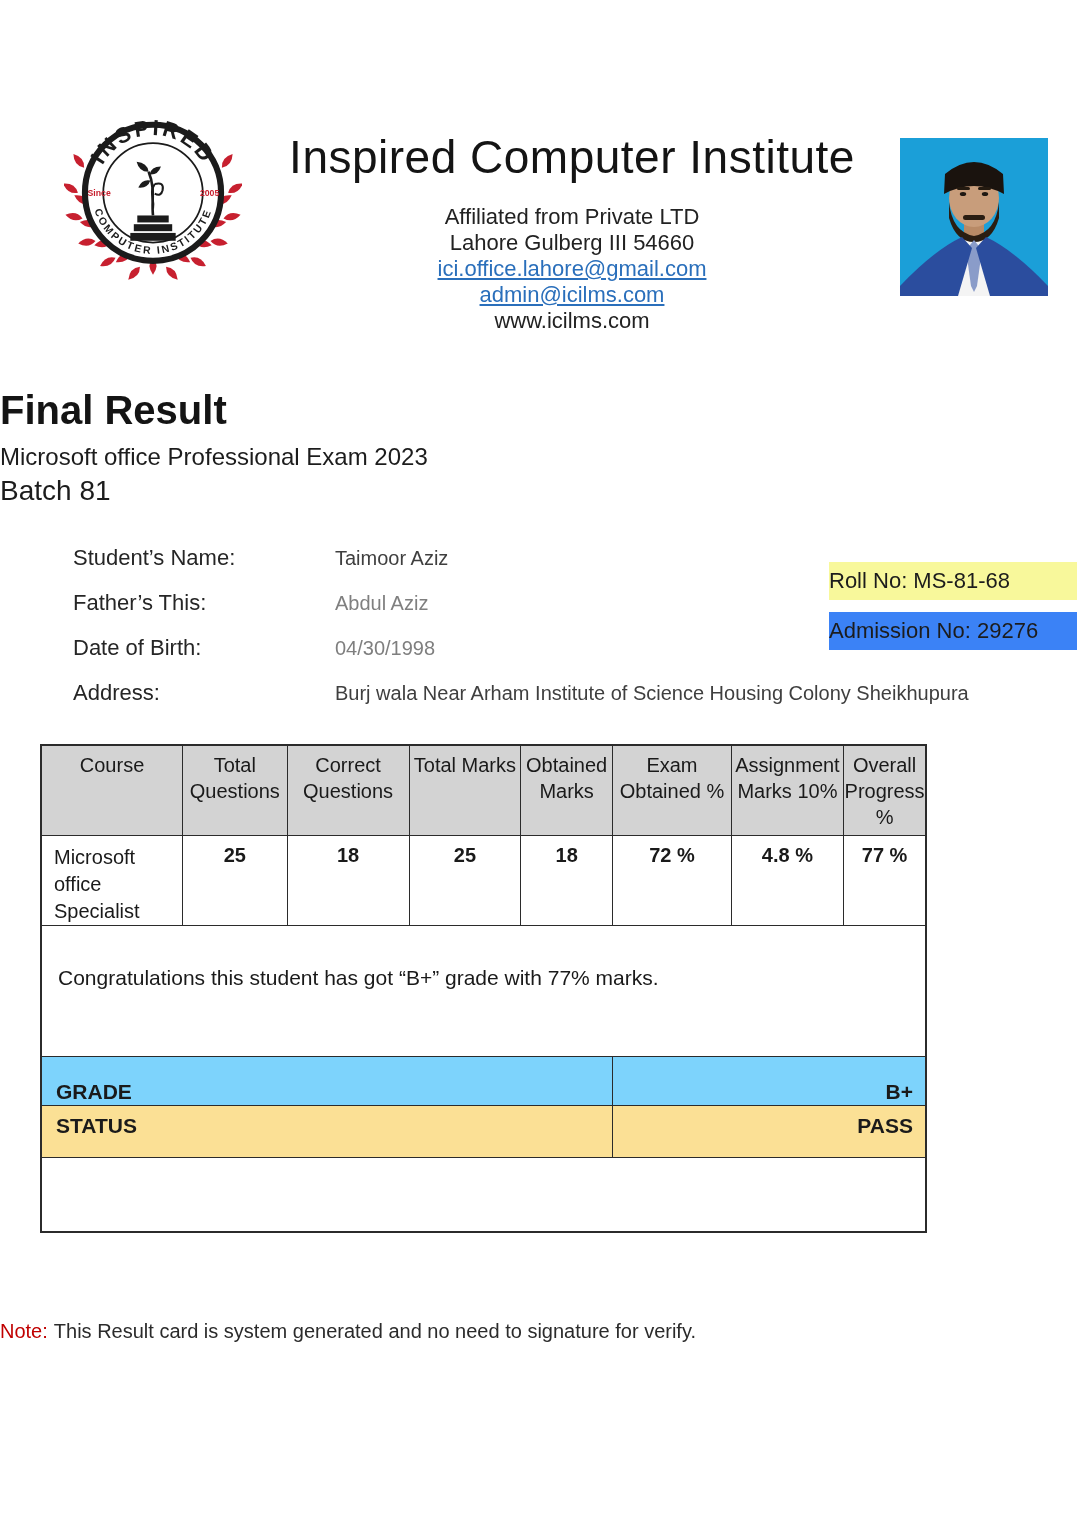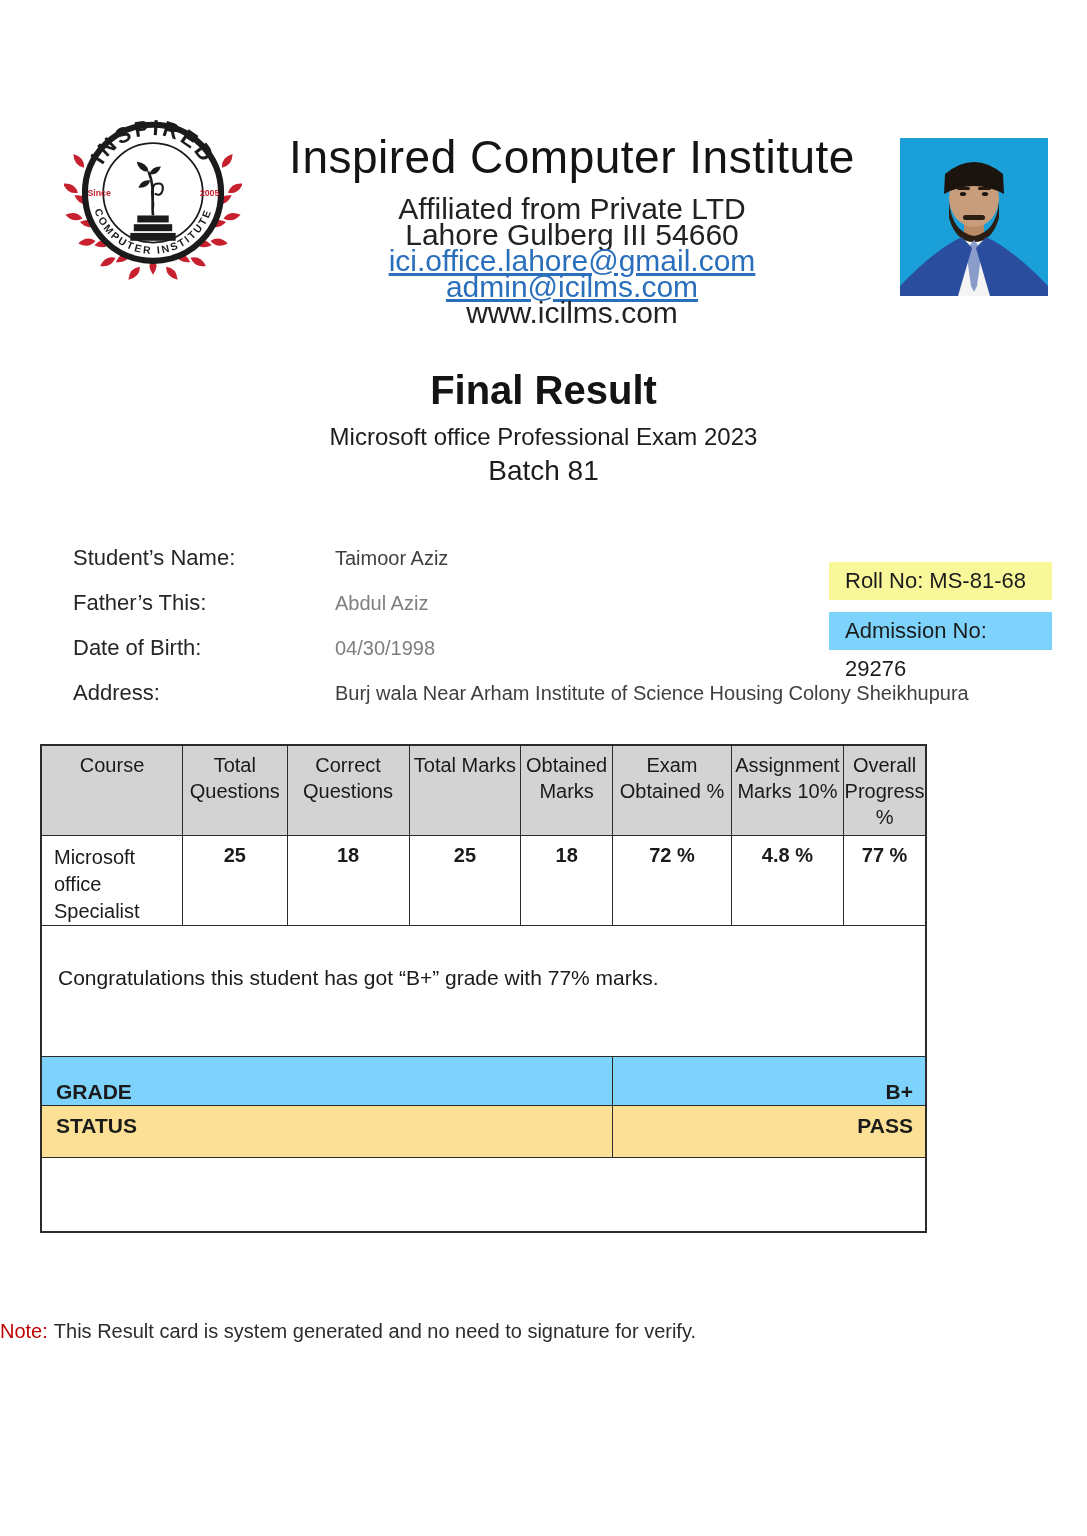--- a/index.html
+++ b/index.html
@@ -5,43 +5,43 @@
   * { margin:0; padding:0; box-sizing:border-box; }
   html,body { width:1087px; height:1536px; background:#ffffff; overflow:hidden;
               font-family:"Liberation Sans","DejaVu Sans",sans-serif; color:#1a1a1a; }
   .page { position:relative; width:1087px; height:1536px; background:#fff; }
 
   
   .header-row { position:absolute; top:110px; left:64px; right:39px; display:flex; }
   .logo-wrap { width:180px; flex:0 0 180px; }
   .header-center { flex:1; text-align:center; padding-top:22px; }
   .institute-name { font-size:46px; font-weight:400; letter-spacing:.5px; color:#141414; line-height:1.1; }
-  .contact { margin-top:13px; font-size:30px; line-height:26px; color:#222; }
+  .contact { margin-top:21px; font-size:22px; line-height:26px; color:#222; }
   .contact .line { display:block; }
   .contact a.link { display:block; color:#2a6fbb; text-decoration:underline; cursor:pointer; }
   .photo-wrap { flex:0 0 148px; width:148px; margin-top:28px; }
 
   
-  .result-header { position:absolute; top:368px; left:0; right:0; text-align:center; }
+  .result-header { position:absolute; top:388px; left:0; right:0; }
   .result-title { font-size:40px; font-weight:bold; color:#141414; }
   .exam-name { font-size:24px; margin-top:10px; color:#1c1c1c; }
   .batch { font-size:28px; margin-top:4px; color:#1c1c1c; }
 
   
   .info-section { position:absolute; top:546px; left:73px; right:44px; }
   .info-row { display:flex; margin-bottom:21px; align-items:center; }
   .info-label { flex:0 0 262px; font-size:22px; font-weight:500; color:#262626; line-height:24px; }
   .info-value { font-size:20px; line-height:24px; }
   .val-dark { color:#3f3f3f; }
   .val-gray { color:#7f7f7f; }
 
-  .badge { position:absolute; width:223px; height:38px; line-height:38px;
-           padding-left:16px; font-size:22px; color:#1c1c1c; }
+  .badge { position:absolute; width:248px; height:38px; line-height:38px;
+           padding-left:0; font-size:22px; color:#1c1c1c; }
   .badge-roll { left:756px; top:16px; background:#f8f89b; }
-  .badge-adm  { left:756px; top:66px; background:#7dd3fc; }
+  .badge-adm  { left:756px; top:66px; background:#3b82f6; }
 
   
   .results-table { position:absolute; top:744px; left:40px; width:887px;
                    border-collapse:collapse; table-layout:fixed; font-size:20px; }
   .results-table td, .results-table th { border:1px solid #2b2b2b; vertical-align:top; }
   .results-table { border:2px solid #2b2b2b; }
   .results-table thead th { background:#d3d3d3; font-weight:400; text-align:center;
                             height:90px; padding-top:6px; line-height:26px; }
   .row-data td { height:88px; padding-top:8px; text-align:center; font-weight:bold; }
   .row-data td.course-cell { text-align:left; padding-left:12px; font-weight:400; line-height:27px; }

